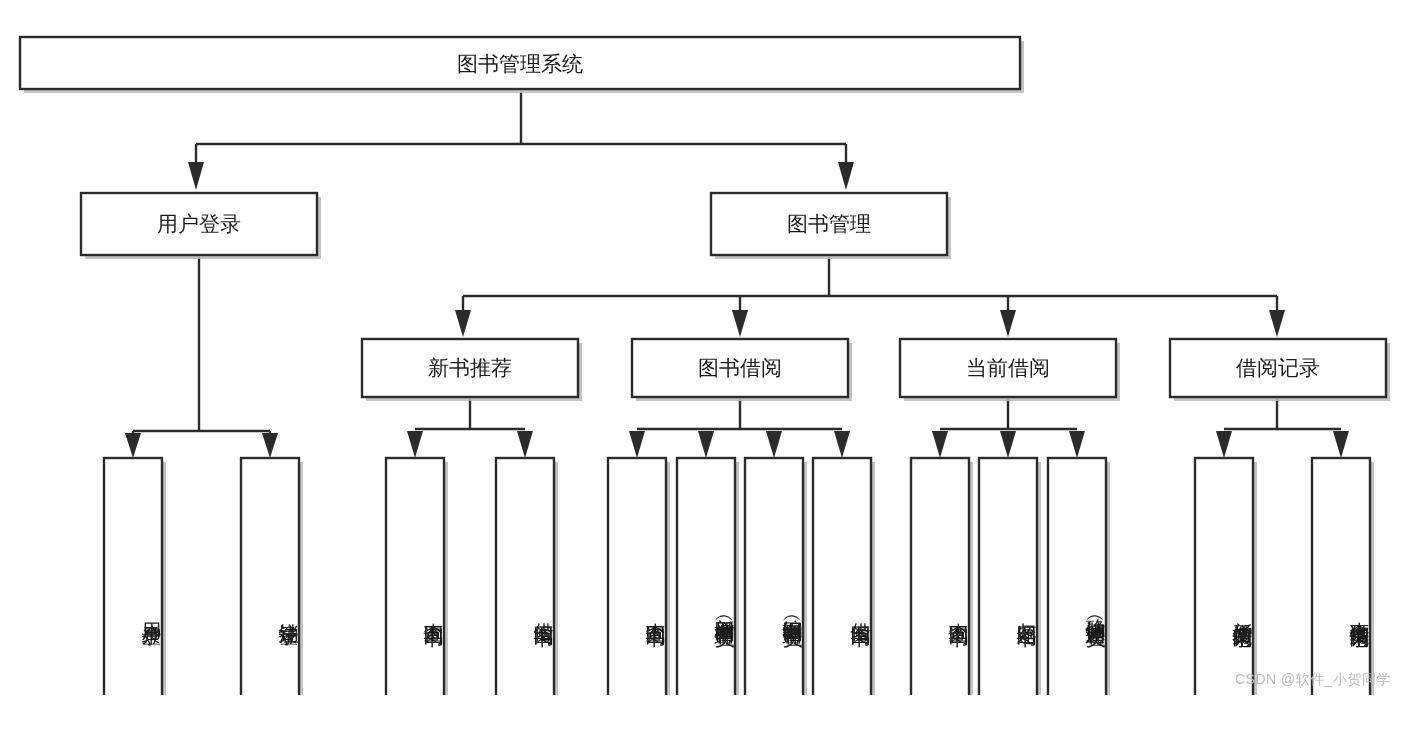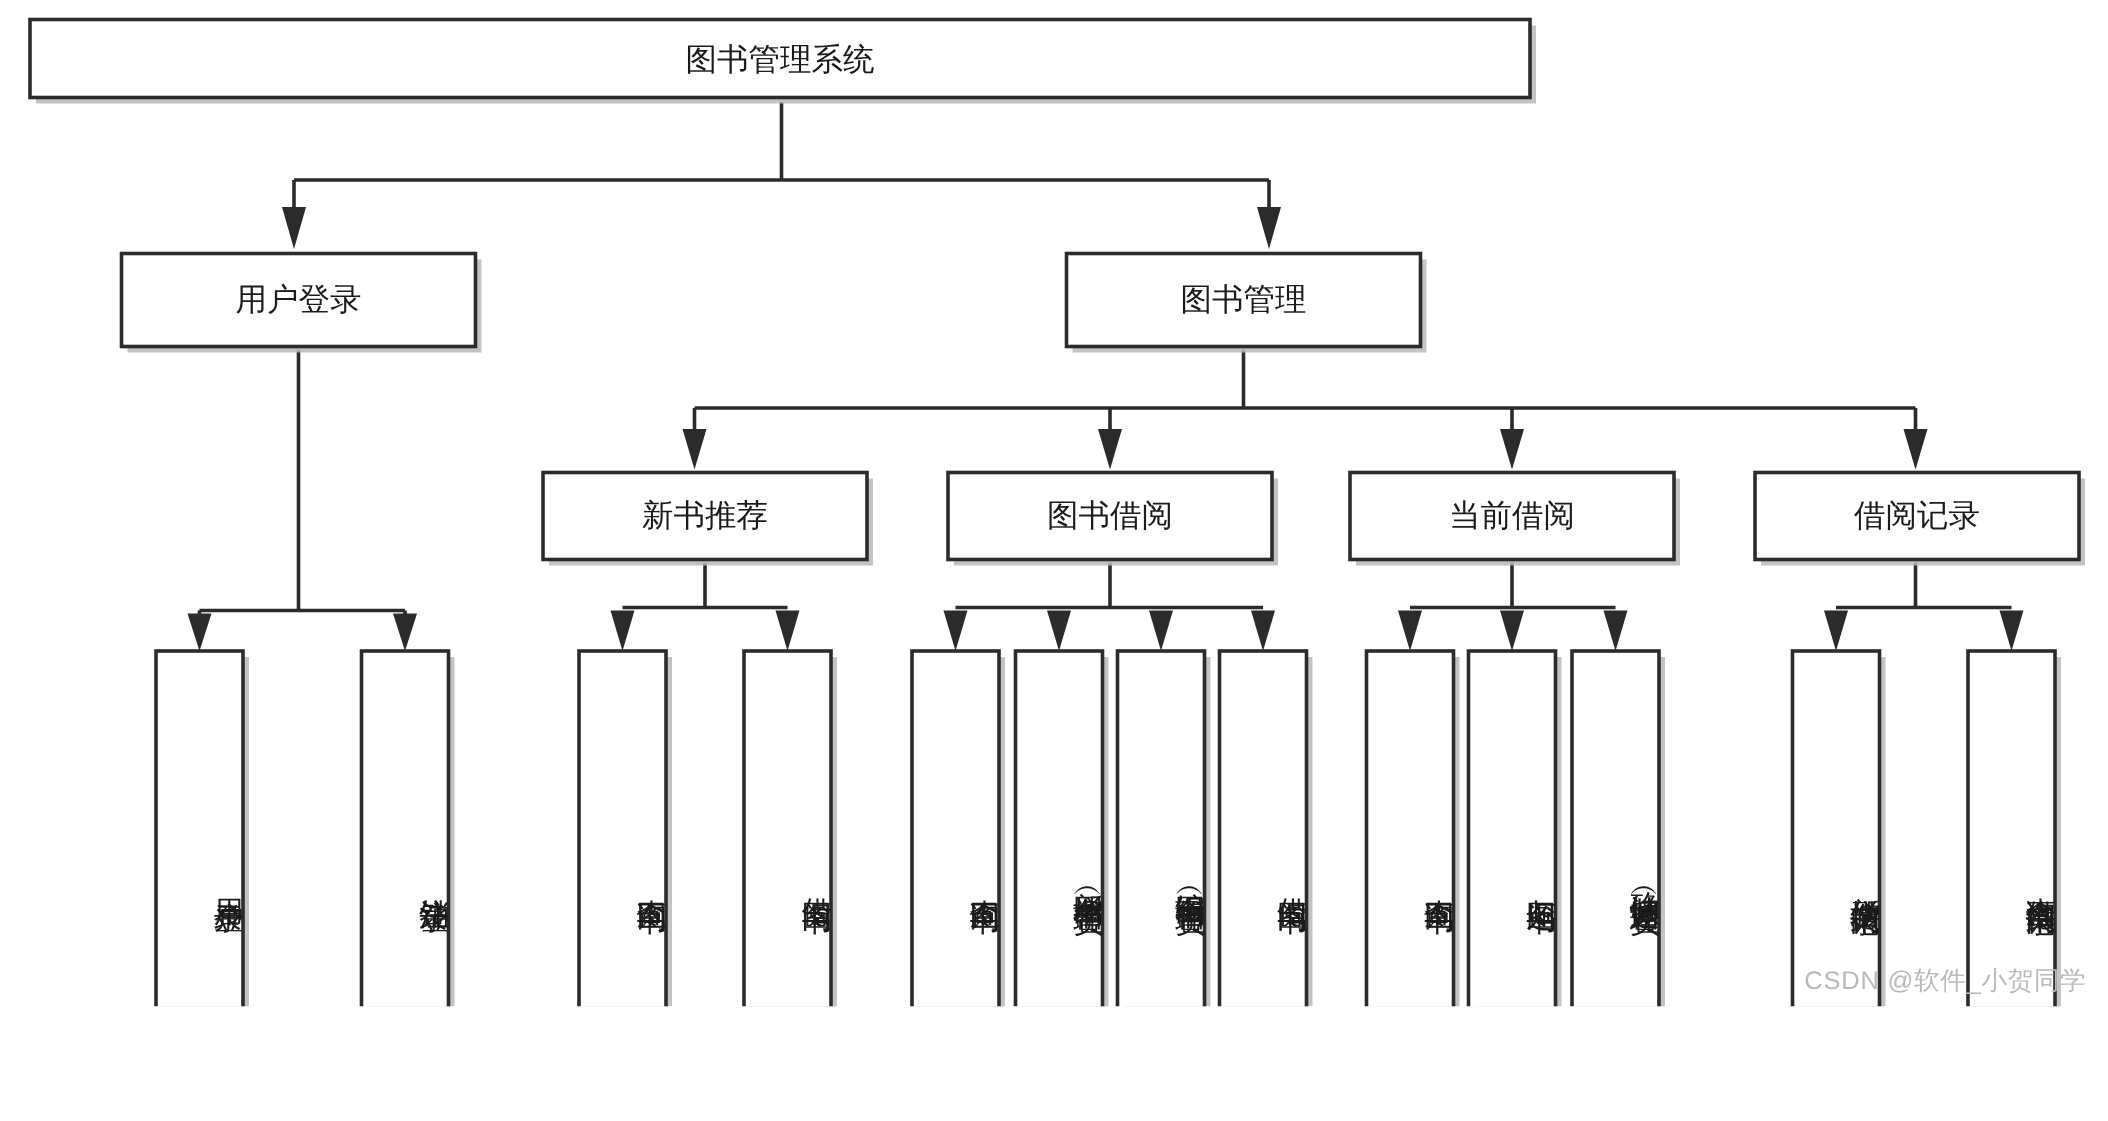--- a/index.html
+++ b/index.html
@@ -9,20 +9,21 @@
   }
   body {
     font-family: "Liberation Sans", "DejaVu Sans", sans-serif;
   }
   #diagram-root {
     position: relative;
     width: 1405px;
     height: 671px;
     background: #ffffff;
     overflow: hidden;
+    margin-top: 24px;
   }
   svg.diagram-canvas {
     position: absolute;
     left: 0;
     top: 0;
     width: 1405px;
     height: 747px;
     display: block;
   }
   .node-box {
@@ -65,21 +66,21 @@
     display: flex;
     align-items: flex-start;
     justify-content: center;
     pointer-events: none;
   }
   .watermark {
     position: absolute;
     right: 14px;
     bottom: 6px;
     font-family: "Liberation Sans", "DejaVu Sans", sans-serif;
-    font-size: 17px;
+    font-size: 14px;
     color: #b9b9b9;
     white-space: nowrap;
     letter-spacing: 0.5px;
   }
 </style>
 </head>
 <body>
 
 <div id="diagram-root">
 

